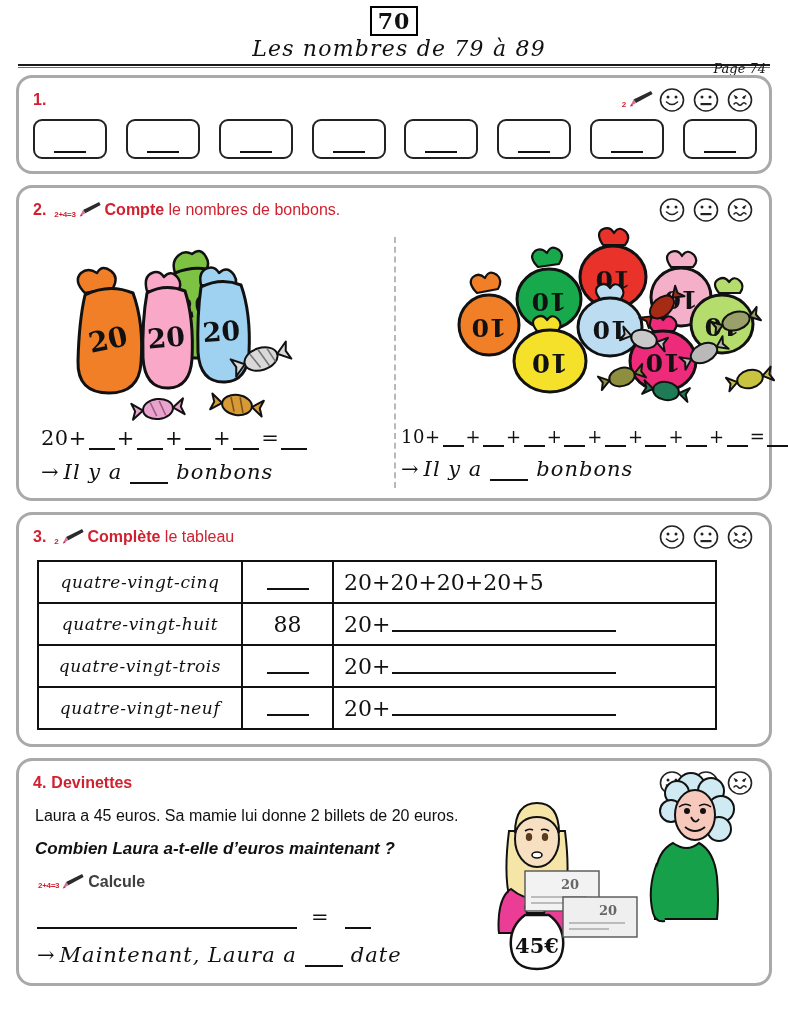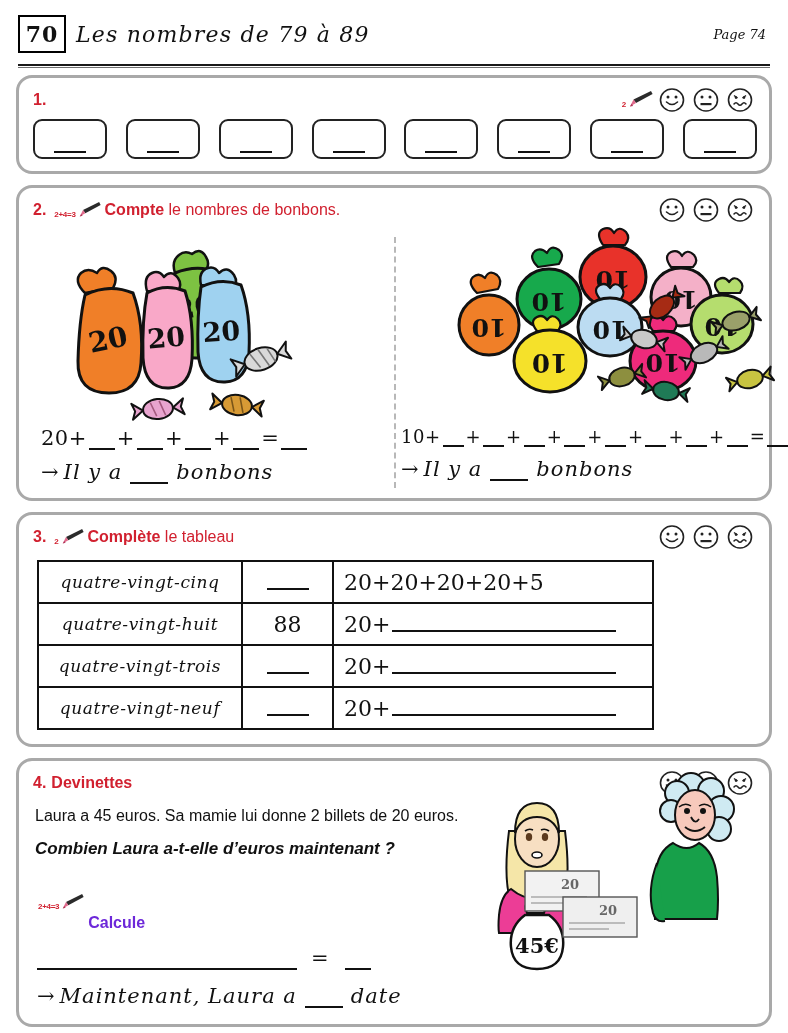--- a/index.html
+++ b/index.html
@@ -7,21 +7,21 @@
     width:788px; height:1033px;
     background:#ffffff;
     font-family:"Liberation Sans", sans-serif;
     color:#111;
     overflow:hidden;
     position:relative;
   }
   .page { width:788px; height:1033px; position:relative; box-sizing:border-box; padding:0 14px; }
 
   
-  .header { display:flex; align-items:center; height:56px; padding:6px 4px 0 4px; }
+  .header { display:flex; align-items:center; height:56px; padding:6px 4px 0 4px;flex-direction:column; }
   .lesson-num {
     border:2px solid #000; width:44px; height:34px;
     display:flex; align-items:center; justify-content:center;
     font-family:"DejaVu Serif", serif; font-size:22px; font-weight:700; letter-spacing:1px;
   }
   .lesson-title {
     margin-left:10px; font-family:"DejaVu Serif", serif;
     font-size:22px; font-style:italic; letter-spacing:1.2px; white-space:nowrap;
   }
   .date-box {
@@ -85,29 +85,29 @@
     padding:10px 0 14px 16px; white-space:nowrap; display:flex; align-items:flex-end; gap:4px;
     letter-spacing:1px;
   }
   .blank-l { display:inline-block; width:38px; border-bottom:2px solid #111; height:12px; margin:0 4px; }
 
   
   .tbl { border-collapse:collapse; margin:6px 0 14px 18px; }
   .tbl td { border:2px solid #111; height:42px; box-sizing:border-box; }
   .c1 { width:204px; text-align:center; font-family:"DejaVu Serif", serif; font-style:italic; font-size:17px; letter-spacing:0.6px; }
   .c2 { width:91px; text-align:center; font-family:"DejaVu Serif", serif; font-size:22px; }
-  .c3 { width:320px; padding-left:10px; font-family:"DejaVu Serif", serif; font-size:22px; white-space:nowrap; }
+  .c3 { width:383px; padding-left:10px; font-family:"DejaVu Serif", serif; font-size:22px; white-space:nowrap; }
   .blank-cell { display:inline-block; width:42px; border-bottom:2px solid #111; height:11px; }
   .blank-long { display:inline-block; width:224px; border-bottom:2px solid #111; height:13px; margin-left:2px; }
 
   
   .ex4-text { padding:4px 14px 0 16px; font-size:16px; line-height:1.55; }
   .ex4-q { font-style:italic; font-weight:700; font-size:17px; padding:10px 0 0 16px; }
   .ex4-calc { display:flex; align-items:center; padding:14px 0 0 16px; }
-  .ex4-calc .lbl { color:#6d28d9; font-weight:700; font-size:16px;margin-top:41px; }
+  .ex4-calc .lbl { color:#404040; font-weight:700; font-size:16px; }
   .ex4-answer { display:flex; align-items:flex-end; padding:14px 0 0 18px; font-family:"DejaVu Serif", serif; font-size:21px; }
   .blank-xl { display:inline-block; width:260px; border-bottom:2px solid #111; height:12px; }
   .eq { margin:0 14px; }
   .ex4-final { font-family:"DejaVu Serif", serif; font-style:italic; font-size:21px;
                padding:14px 0 16px 18px; display:flex; align-items:flex-end; gap:4px; letter-spacing:1px; }
 
   
   .ex4-wrap { position:relative; }
   .ill-laura { position:absolute; right:184px; top:22px; width:96px; }
   .ill-mamie { position:absolute; right:16px; top:6px; width:120px; }

